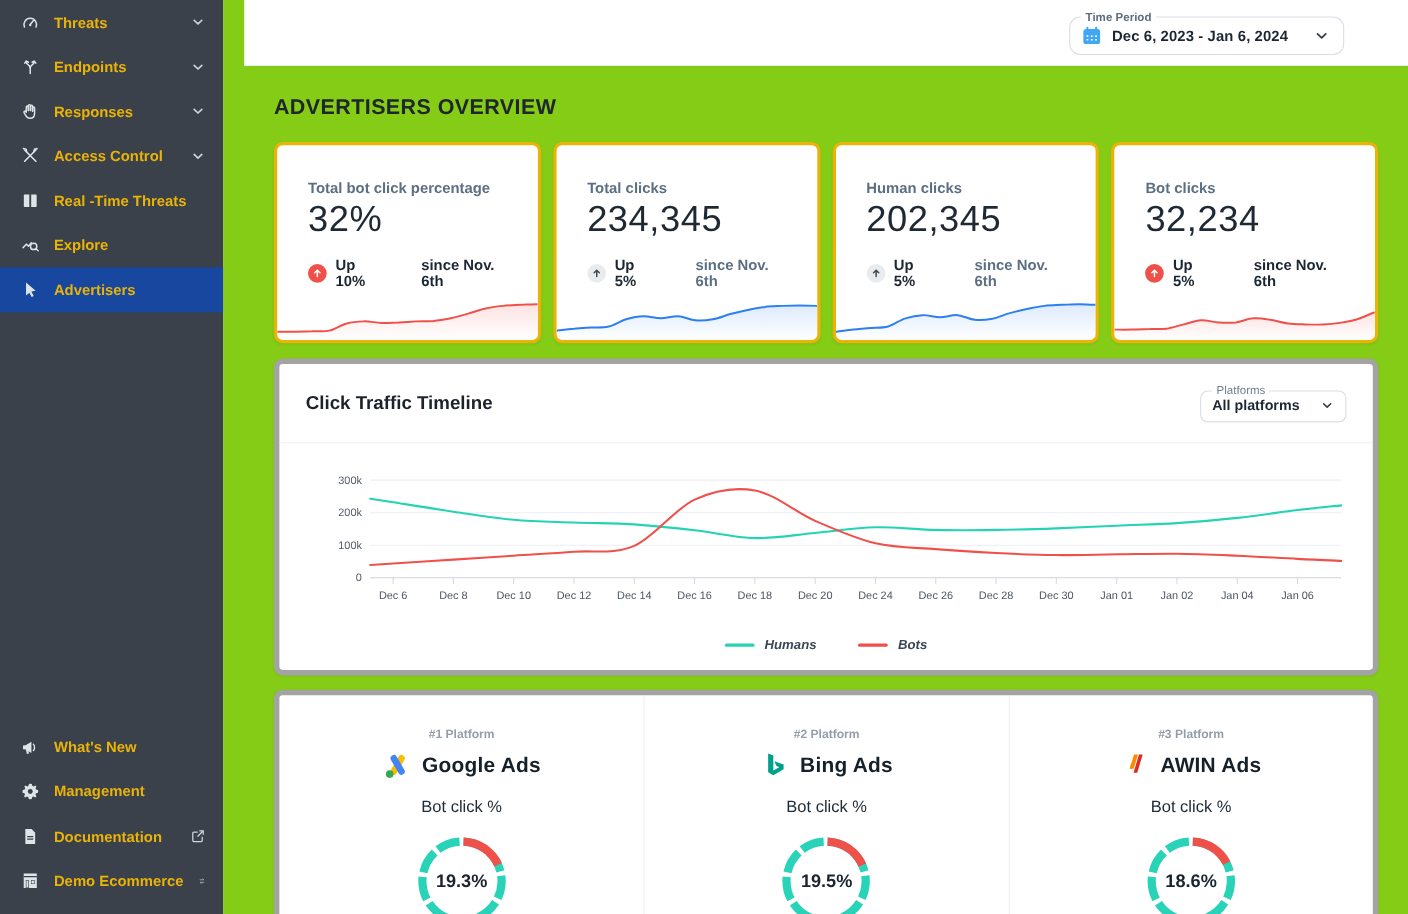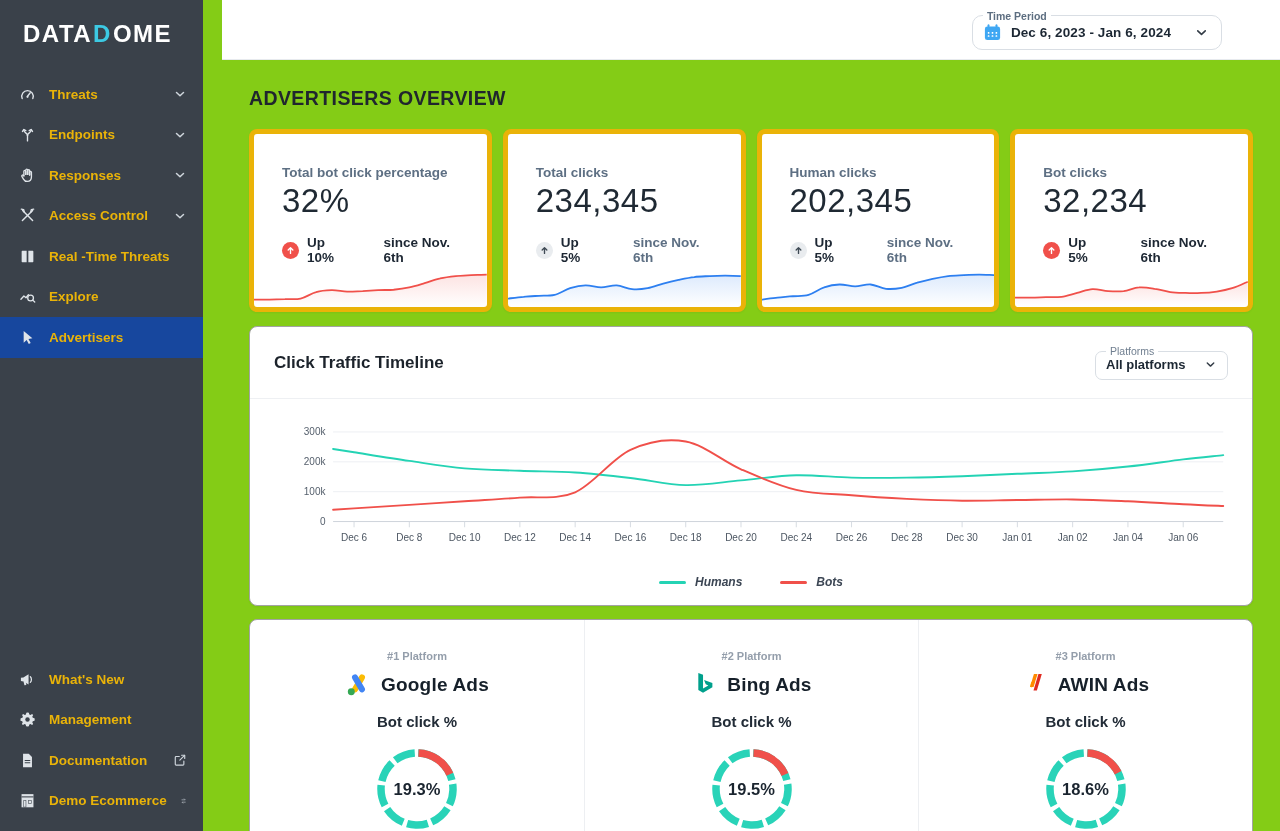--- a/index.html
+++ b/index.html
@@ -28,35 +28,35 @@
   .tp .cal { width:19px; height:19px; display:inline-flex; }
   .tp .tp-value { font-size:13.5px; font-weight:800; color:#1c2733; letter-spacing:.1px; }
   .tp .chev { width:15px; height:15px; display:inline-flex; color:#333c46; margin-left:14px; }
   .share-btn { width:22px; height:22px; background:none; border:none; cursor:pointer; display:inline-flex; }
 
   .content { flex:1; padding:0 27px; overflow:hidden; }
   h1.page-title { margin:27px 0 19px; font-size:19.5px; font-weight:800; letter-spacing:.4px; color:#20262e; }
 
   
   .stats { display:grid; grid-template-columns:repeat(4,1fr); gap:11px; }
-  .stat-card { position:relative; height:183px; background:#fff; border:5px solid #eab308; border-radius:8px; box-shadow:0 1px 2px rgba(16,24,40,.05); padding:31px 28px 0; overflow:hidden; }
+  .stat-card { position:relative; height:183px; background:#fff; border:3px solid #eab308; border-radius:8px; box-shadow:0 1px 2px rgba(16,24,40,.05); padding:31px 28px 0; overflow:hidden; }
   .stat-label { font-size:13.5px; font-weight:600; color:#5d6f83; }
   .stat-value { font-size:33px; font-weight:300; color:#1f2933; line-height:1.25; letter-spacing:.5px; }
   .delta-row { display:flex; align-items:center; gap:8px; margin-top:14px; font-size:13.5px; font-weight:800; color:#1d2733; }
   .delta-ico { width:17px; height:17px; border-radius:50%; display:inline-flex; align-items:center; justify-content:center; flex:none; }
   .delta-ico svg { width:11px; height:11px; }
   .tone-red { background:#f0504a; color:#fff; }
   .tone-neutral { background:#e9ecef; color:#3f4a55; }
   .delta-rest { font-weight:700;margin-left:28px; }
   .delta-rest.muted { color:#5d6f83; font-weight:600; }
   .spark { position:absolute; left:0; right:0; bottom:0; height:58px; }
   .spark svg { width:100%; height:100%; display:block; }
 
   
-  .card { background:#fff; border:1px solid #a3a3a3; border-radius:8px; box-shadow:0 1px 2px rgba(16,24,40,.05); }
+  .card { background:#fff; border:5px solid #a3a3a3; border-radius:8px; box-shadow:0 1px 2px rgba(16,24,40,.05); }
   .timeline-card { margin-top:14px; }
   .tl-header { display:flex; align-items:center; justify-content:space-between; padding:12px 24px; border-bottom:1px solid #eef0f3; min-height:72px; }
   .tl-header h2 { font-size:17px; font-weight:800; color:#1c232b; }
   fieldset.ps { border:1px solid #d9dee4; border-radius:7px; padding:0 10px 7px; min-width:133px; background:#fff; cursor:pointer; }
   fieldset.ps legend { font-size:10.5px; color:#707f90; padding:0 4px; }
   .ps-row { display:flex; align-items:center; justify-content:space-between; gap:10px; }
   .ps-value { font-size:13px; font-weight:800; color:#1c2733; }
   .ps-chev { width:13px; height:13px; display:inline-flex; color:#333c46; }
   .tl-chart { padding:18px 24px 0; }
   .tl-chart svg.timeline { width:100%; height:150px; display:block; }
@@ -66,34 +66,31 @@
 
   
   .platforms-card { margin-top:13px; display:grid; grid-template-columns:1fr 1fr 1fr; min-height:300px; }
   .platform-col { padding:30px 20px 24px; text-align:center; }
   .platform-col + .platform-col { border-left:1px solid #edeff2; }
   .rank { font-size:11px; color:#949eab; font-weight:600; margin-bottom:9px; }
   .pname-row { display:flex; align-items:center; justify-content:center; gap:9px; }
   .pname-row .plogo { width:27px; height:27px; display:inline-flex; }
   .pname-row .plogo svg { width:100%; height:100%; }
   .pname { font-size:19px; font-weight:800; color:#16202a; letter-spacing:.2px; }
-  .metric-label { margin-top:15px; font-size:15px; font-weight:700; color:#222c37; }
+  .metric-label { margin-top:15px; font-size:15px; font-weight:400; color:#222c37; }
   .donut-wrap { position:relative; width:88px; height:88px; margin:15px auto 0; }
   .donut-wrap svg { width:88px; height:88px; display:block; }
   .donut-value { position:absolute; inset:0; display:flex; align-items:center; justify-content:center; font-size:16.5px; font-weight:800; color:#1a242f; }
 </style>
 </head>
 <body>
 
 <div class="app">
 
   <aside class="sidebar">
-    <div class="logo">
-      <span>DATA</span><span class="logo-d">D</span><span>OME</span>
-    </div>
     <nav class="nav nav-top" id="nav-top">
         <div class="nav-item">
           <span class="ico">
             <svg viewBox="0 0 16 16" fill="none" stroke="currentColor" stroke-width="1.3" stroke-linecap="round">
               <path d="M3 11.8a5.4 5.4 0 1 1 10 0"></path>
               <path d="M8 9.6l2.6-3.2"></path>
               <circle cx="8" cy="10.2" r="1" fill="currentColor" stroke="none"></circle>
             </svg>
           </span>
           <span class="lbl">Threats</span>

